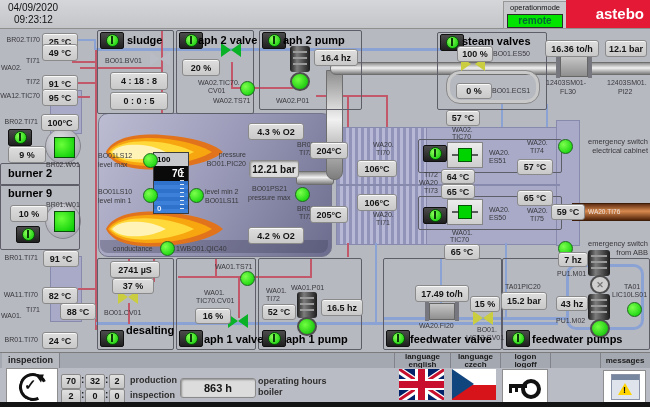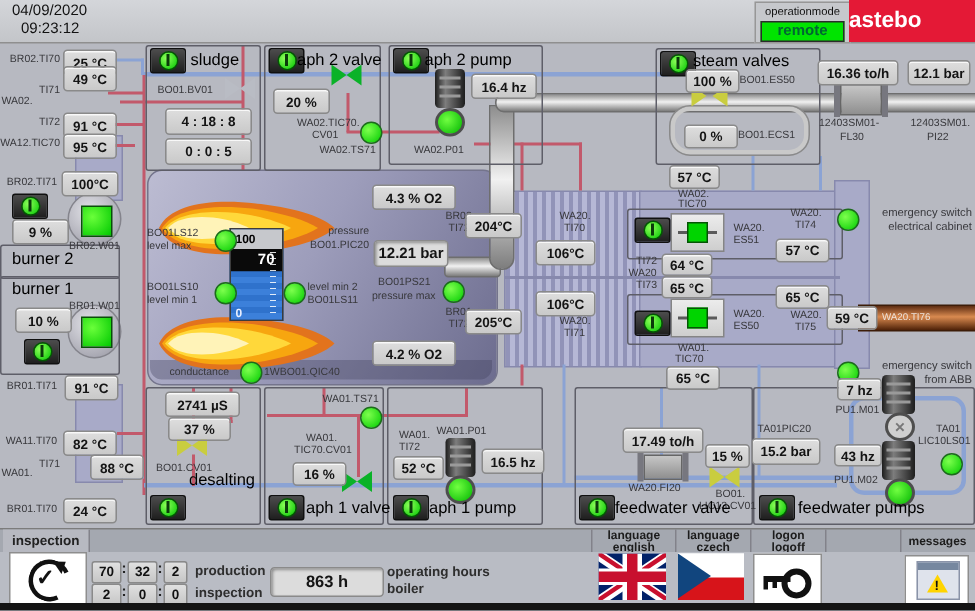--- a/index.html
+++ b/index.html
@@ -6,32 +6,32 @@
   #app{position:relative;width:650px;height:407px;background:#b7b9c1;overflow:hidden;
        font-family:"Liberation Sans",sans-serif;-webkit-font-smoothing:antialiased}
   
   #hdr{position:absolute;left:0;top:0;width:650px;height:28px;background:linear-gradient(#d4d6da,#c3c5c9);border-bottom:1px solid #8f8f8f;z-index:9}
   .hdate{position:absolute;left:8px;top:2px;font-size:10px;color:#111}
   .htime{position:absolute;left:14px;top:14px;font-size:10px;color:#111}
   .htitle{position:absolute;left:0;right:90px;top:5px;text-align:center;font-size:15px;color:#222}
   .modebox{position:absolute;left:503px;top:1px;width:62px;height:26px;background:#c6c8cc;border:1px solid #979797}
   .model{font-size:7.5px;text-align:center;color:#111;margin-top:1px}
   .modev{position:absolute;left:3px;top:12px;width:54px;height:12px;background:#00e400;border:1px solid #2b2b2b;font-size:10px;font-weight:bold;color:#063;text-align:center;line-height:12px}
-  .brand{position:absolute;left:566px;top:0;width:84px;height:28px;background:#e41936;color:#fff;font-size:15px;font-weight:bold;text-align:left;line-height:28px;padding-right:0}
+  .brand{position:absolute;left:566px;top:0;width:84px;height:28px;background:#e41936;color:#fff;font-size:15px;font-weight:bold;text-align:right;line-height:28px;padding-right:0}
   .brand span{padding-right:6px}
   
   .sl{position:absolute;font-size:7px;line-height:8px;color:#38383c;white-space:nowrap;z-index:6}
   .sl.r{text-align:right}
   .sl.lt{color:#ece2da}
   .vb{position:absolute;background:linear-gradient(#dedede,#c9c9c9);border:1px solid #8a8a8a;border-radius:3px;
       font-size:9px;font-weight:bold;color:#141414;display:flex;align-items:center;justify-content:center;
       white-space:nowrap;box-shadow:inset 0 1px 0 rgba(255,255,255,.8);z-index:6}
   .vb.sunk{background:#dcdcdc;box-shadow:inset 1px 1px 2px rgba(0,0,0,.35)}
   .bx{position:absolute;border:1px solid #5e5e68;border-radius:2px;z-index:4}
-  .bt{position:absolute;font-size:11px;font-weight:normal;color:#000;white-space:nowrap;z-index:6}
+  .bt{position:absolute;font-size:11px;font-weight:bold;color:#000;white-space:nowrap;z-index:6}
   .ind{position:absolute;width:22px;height:15px;background:linear-gradient(#4c4c4c,#1f1f1f);border:1px solid #101010;
        display:flex;align-items:center;justify-content:center;border-radius:2px;z-index:6}
   .ind i{display:block;width:11px;height:11px;border-radius:50%;background:radial-gradient(circle at 35% 35%,#8dff59,#00c400);border:1px solid #045504;position:relative}
   .ind i:after{content:"";position:absolute;left:4px;top:1px;width:2px;height:8px;background:#0a3a0a}
   .dot{position:absolute;width:13px;height:13px;border-radius:50%;background:radial-gradient(circle at 35% 35%,#7dff4d,#00ca00);border:1px solid #1c6b1c;z-index:6}
   .pipe{position:absolute;z-index:2}
   .pr{background:#c2596b}
   .pb{background:#8ba3d4}
   .steam{background:linear-gradient(#8e8e8e,#f1f1f1 45%,#7d7d7d);border:1px solid #6e6e6e;z-index:2}
   .copper{background:linear-gradient(#5e2d12,#d98a50 45%,#4f2208);border:1px solid #3d1d08;z-index:2}
@@ -208,21 +208,21 @@
   <div class="sl r" style="left:0px;top:92px;width:40px">WA12.TIC70</div>
   <div class="vb" style="left:42px;top:89px;width:34px;height:15px">95 °C</div>
   <div class="sl r" style="left:0px;top:118px;width:38px">BR02.TI71</div>
   <div class="vb" style="left:41px;top:114px;width:36px;height:15px">100°C</div>
   <div class="ind" style="left:8px;top:129px">
       <i></i>
     </div>
   <div class="vb" style="left:8px;top:146px;width:36px;height:15px">9 %</div>
   <div class="sl" style="left:46px;top:161px">BR02.W01</div>
   <div class="bt" style="left:8px;top:167px">burner 2</div>
-  <div class="bt" style="left:8px;top:187px">burner 1</div>
+  <div class="bt" style="left:8px;top:187px">burner 9</div>
   <div class="sl" style="left:46px;top:201px">BR01.W01</div>
   <div class="vb" style="left:10px;top:205px;width:36px;height:15px">10 %</div>
   <div class="ind" style="left:16px;top:226px">
       <i></i>
     </div>
   <div class="sl r" style="left:0px;top:254px;width:38px">BR01.TI71</div>
   <div class="vb" style="left:43px;top:250px;width:34px;height:15px">91 °C</div>
   <div class="sl r" style="left:0px;top:291px;width:38px">WA11.TI70</div>
   <div class="vb" style="left:42px;top:287px;width:34px;height:15px">82 °C</div>
   <div class="sl" style="left:1px;top:312px">WA01.</div>
@@ -354,21 +354,21 @@
   <div class="sl r" style="left:558px;top:240px;width:90px;font-size:7.5px">emergency switch</div>
   <div class="sl r" style="left:558px;top:249px;width:90px;font-size:7.5px">from ABB</div>
 
   <div class="vb" style="left:110px;top:261px;width:48px;height:15px">2741 µS</div>
   <div class="vb" style="left:112px;top:278px;width:40px;height:14px">37 %</div>
   <div class="valve vy" style="left:118px;top:290px"></div>
   <div class="sl" style="left:104px;top:309px">BO01.CV01</div>
   <div class="ind" style="left:100px;top:330px">
       <i></i>
     </div>
-  <div class="bt" style="left:126px;top:314px">desalting</div>
+  <div class="bt" style="left:126px;top:324px">desalting</div>
 
   <div class="sl" style="left:215px;top:263px">WA01.TS71</div>
   <div class="dot" style="left:240px;top:271px"></div>
   <div class="sl" style="left:204px;top:289px">WA01.</div>
   <div class="sl" style="left:196px;top:297px">TIC70.CV01</div>
   <div class="vb" style="left:195px;top:308px;width:34px;height:14px">16 %</div>
   <div class="valve vg" style="left:228px;top:314px"></div>
   <div class="ind" style="left:179px;top:330px">
       <i></i>
     </div>

